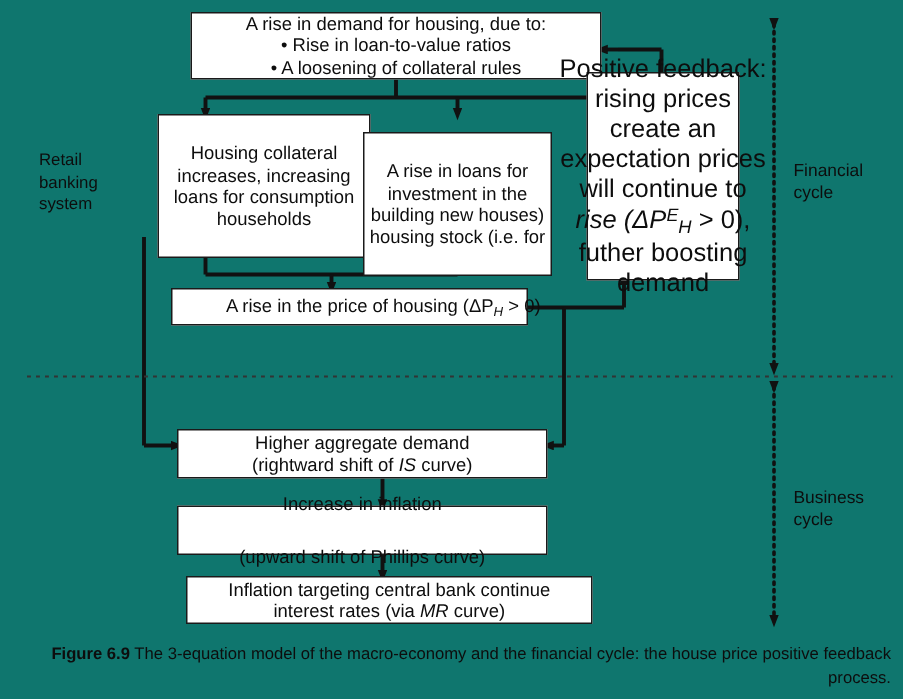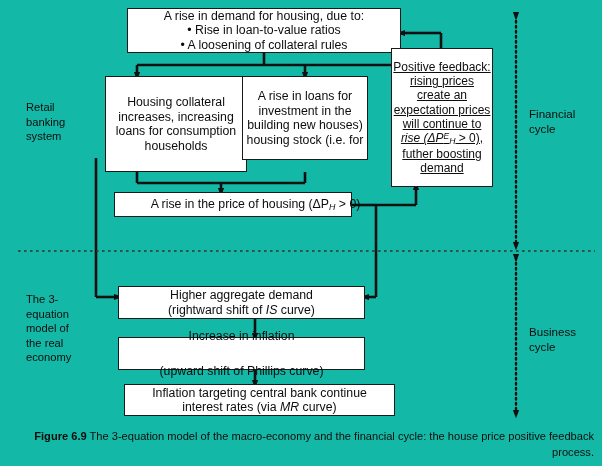--- a/index.html
+++ b/index.html
@@ -8,21 +8,21 @@
     background: #ffffff;
   }
   body {
     font-family: "Liberation Sans", sans-serif;
     color: #000000;
   }
   #figure {
     position: relative;
     width: 602px;
     height: 466px;
-    background: #14b8a6;
+    background: #0f766e;
     overflow: hidden;
   }
   .box {
     position: absolute;
     border: 1.6px solid #1a1a1a;
     background: #ffffff;
     box-sizing: border-box;
     display: flex;
     flex-direction: column;
     align-items: center;
@@ -135,28 +135,28 @@
     <span class="bullet">• A loosening of collateral rules</span>
   </div>
 
   <div class="box" style="left:105px; top:76px; width:142px; height:96px;">
     <span class="ln">Housing collateral</span>
     <span class="ln">increases, increasing</span>
     <span class="ln">loans for consumption</span>
     <span class="ln">households</span>
   </div>
 
-  <div class="box" style="left:242px; top:76px; width:126px; height:84px;">
+  <div class="box" style="left:242px; top:88px; width:126px; height:96px;">
     <span class="ln">A rise in loans for</span>
     <span class="ln">investment in the</span>
     <span class="ln">building new houses)</span>
     <span class="ln">housing stock (i.e. for</span>
   </div>
 
-  <div class="box" style="left:391px; top:48px; width:102px; height:139px; font-size:12px;text-decoration:underline;">
+  <div class="box" style="left:391px; top:48px; width:102px; height:139px; font-size:17px;">
     <span class="ln">Positive feedback:</span>
     <span class="ln">rising prices</span>
     <span class="ln">create an</span>
     <span class="ln">expectation prices</span>
     <span class="ln">will continue to</span>
     <span class="ln"><span class="mathvar">rise (ΔP</span><span class="sup">E</span><span class="sub">H</span><span> &gt; 0),</span></span>
     <span class="ln">futher boosting</span>
     <span class="ln">demand</span>
   </div>
 
@@ -178,27 +178,20 @@
     <span class="ln">Inflation targeting central bank continue</span>
     <span class="ln"><span>interest rates (via </span><i class="it">MR</i><span> curve)</span></span>
   </div>
 
   <div class="sidelabel" style="left:26px; top:100px; width:66px;">
     <span class="ln">Retail</span>
     <span class="ln">banking</span>
     <span class="ln">system</span>
   </div>
 
-  <div class="sidelabel" style="left:26px; top:292px; width:66px;">
-    <span class="ln">The 3-</span>
-    <span class="ln">equation</span>
-    <span class="ln">model of</span>
-    <span class="ln">the real</span>
-    <span class="ln">economy</span>
-  </div>
 
   <div class="cyclelabel" style="left:529px; top:107px; width:70px;">
     <span class="ln">Financial</span>
     <span class="ln">cycle</span>
   </div>
 
   <div class="cyclelabel" style="left:529px; top:325px; width:70px;">
     <span class="ln">Business</span>
     <span class="ln">cycle</span>
   </div>

